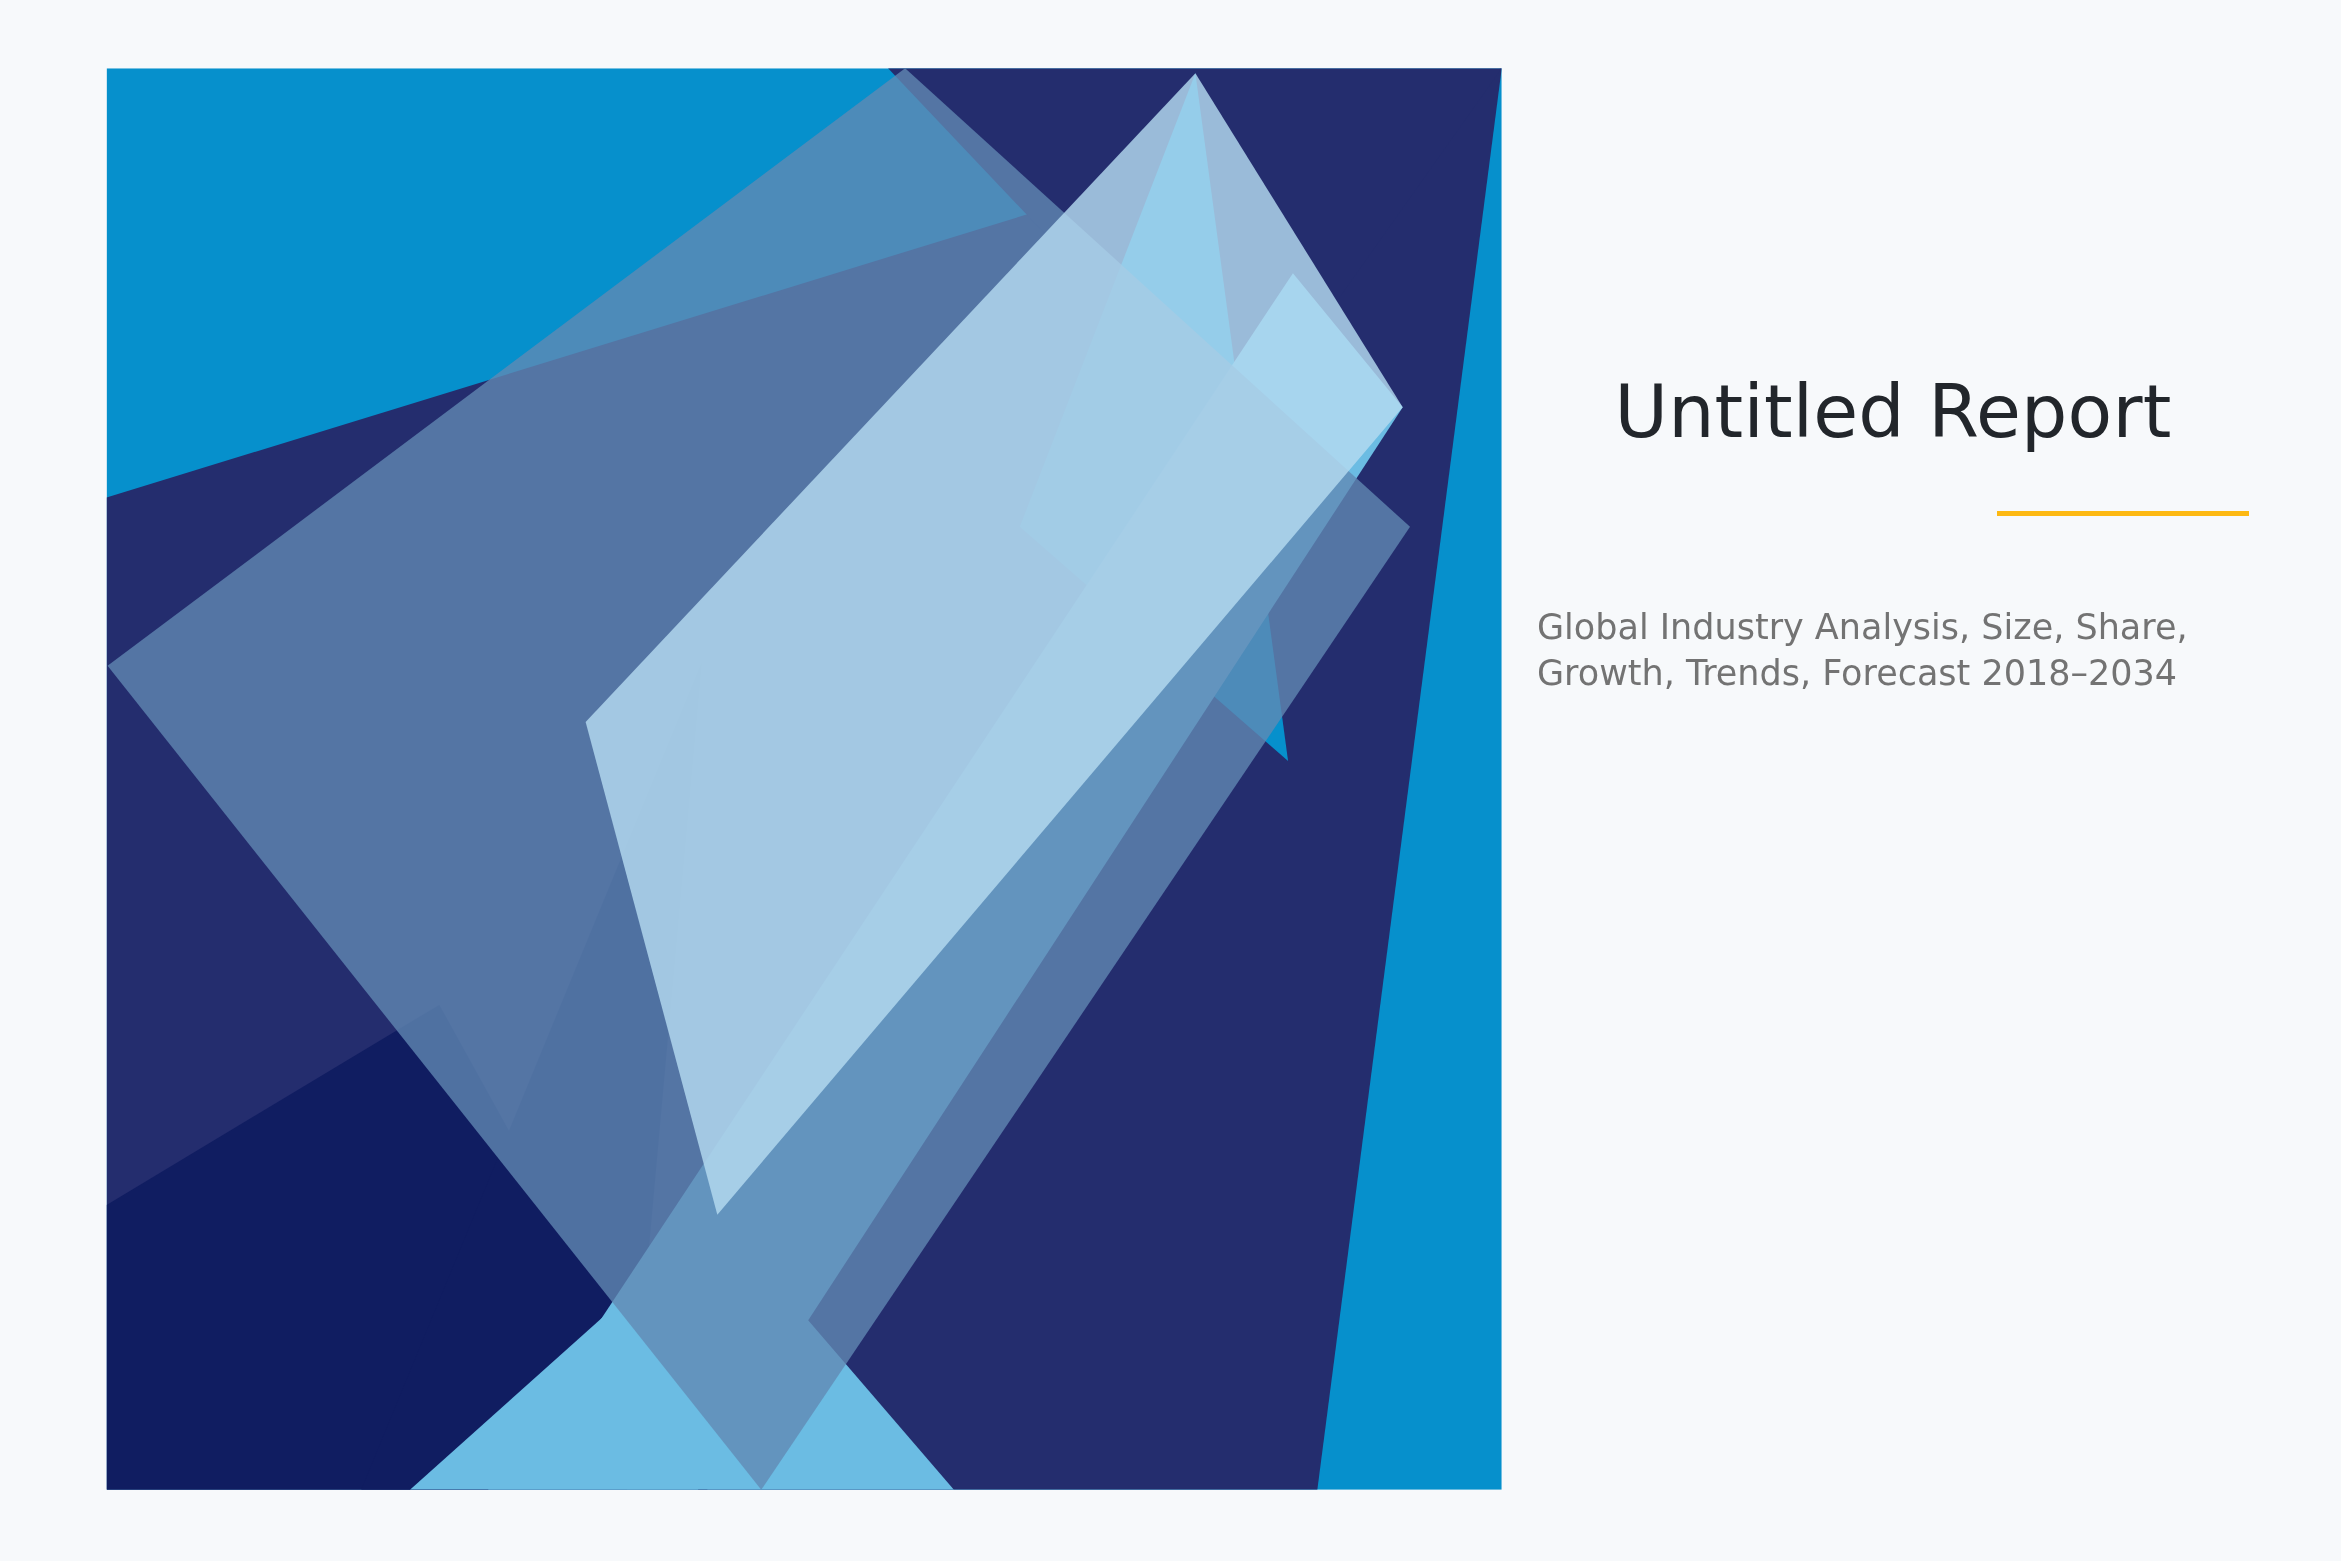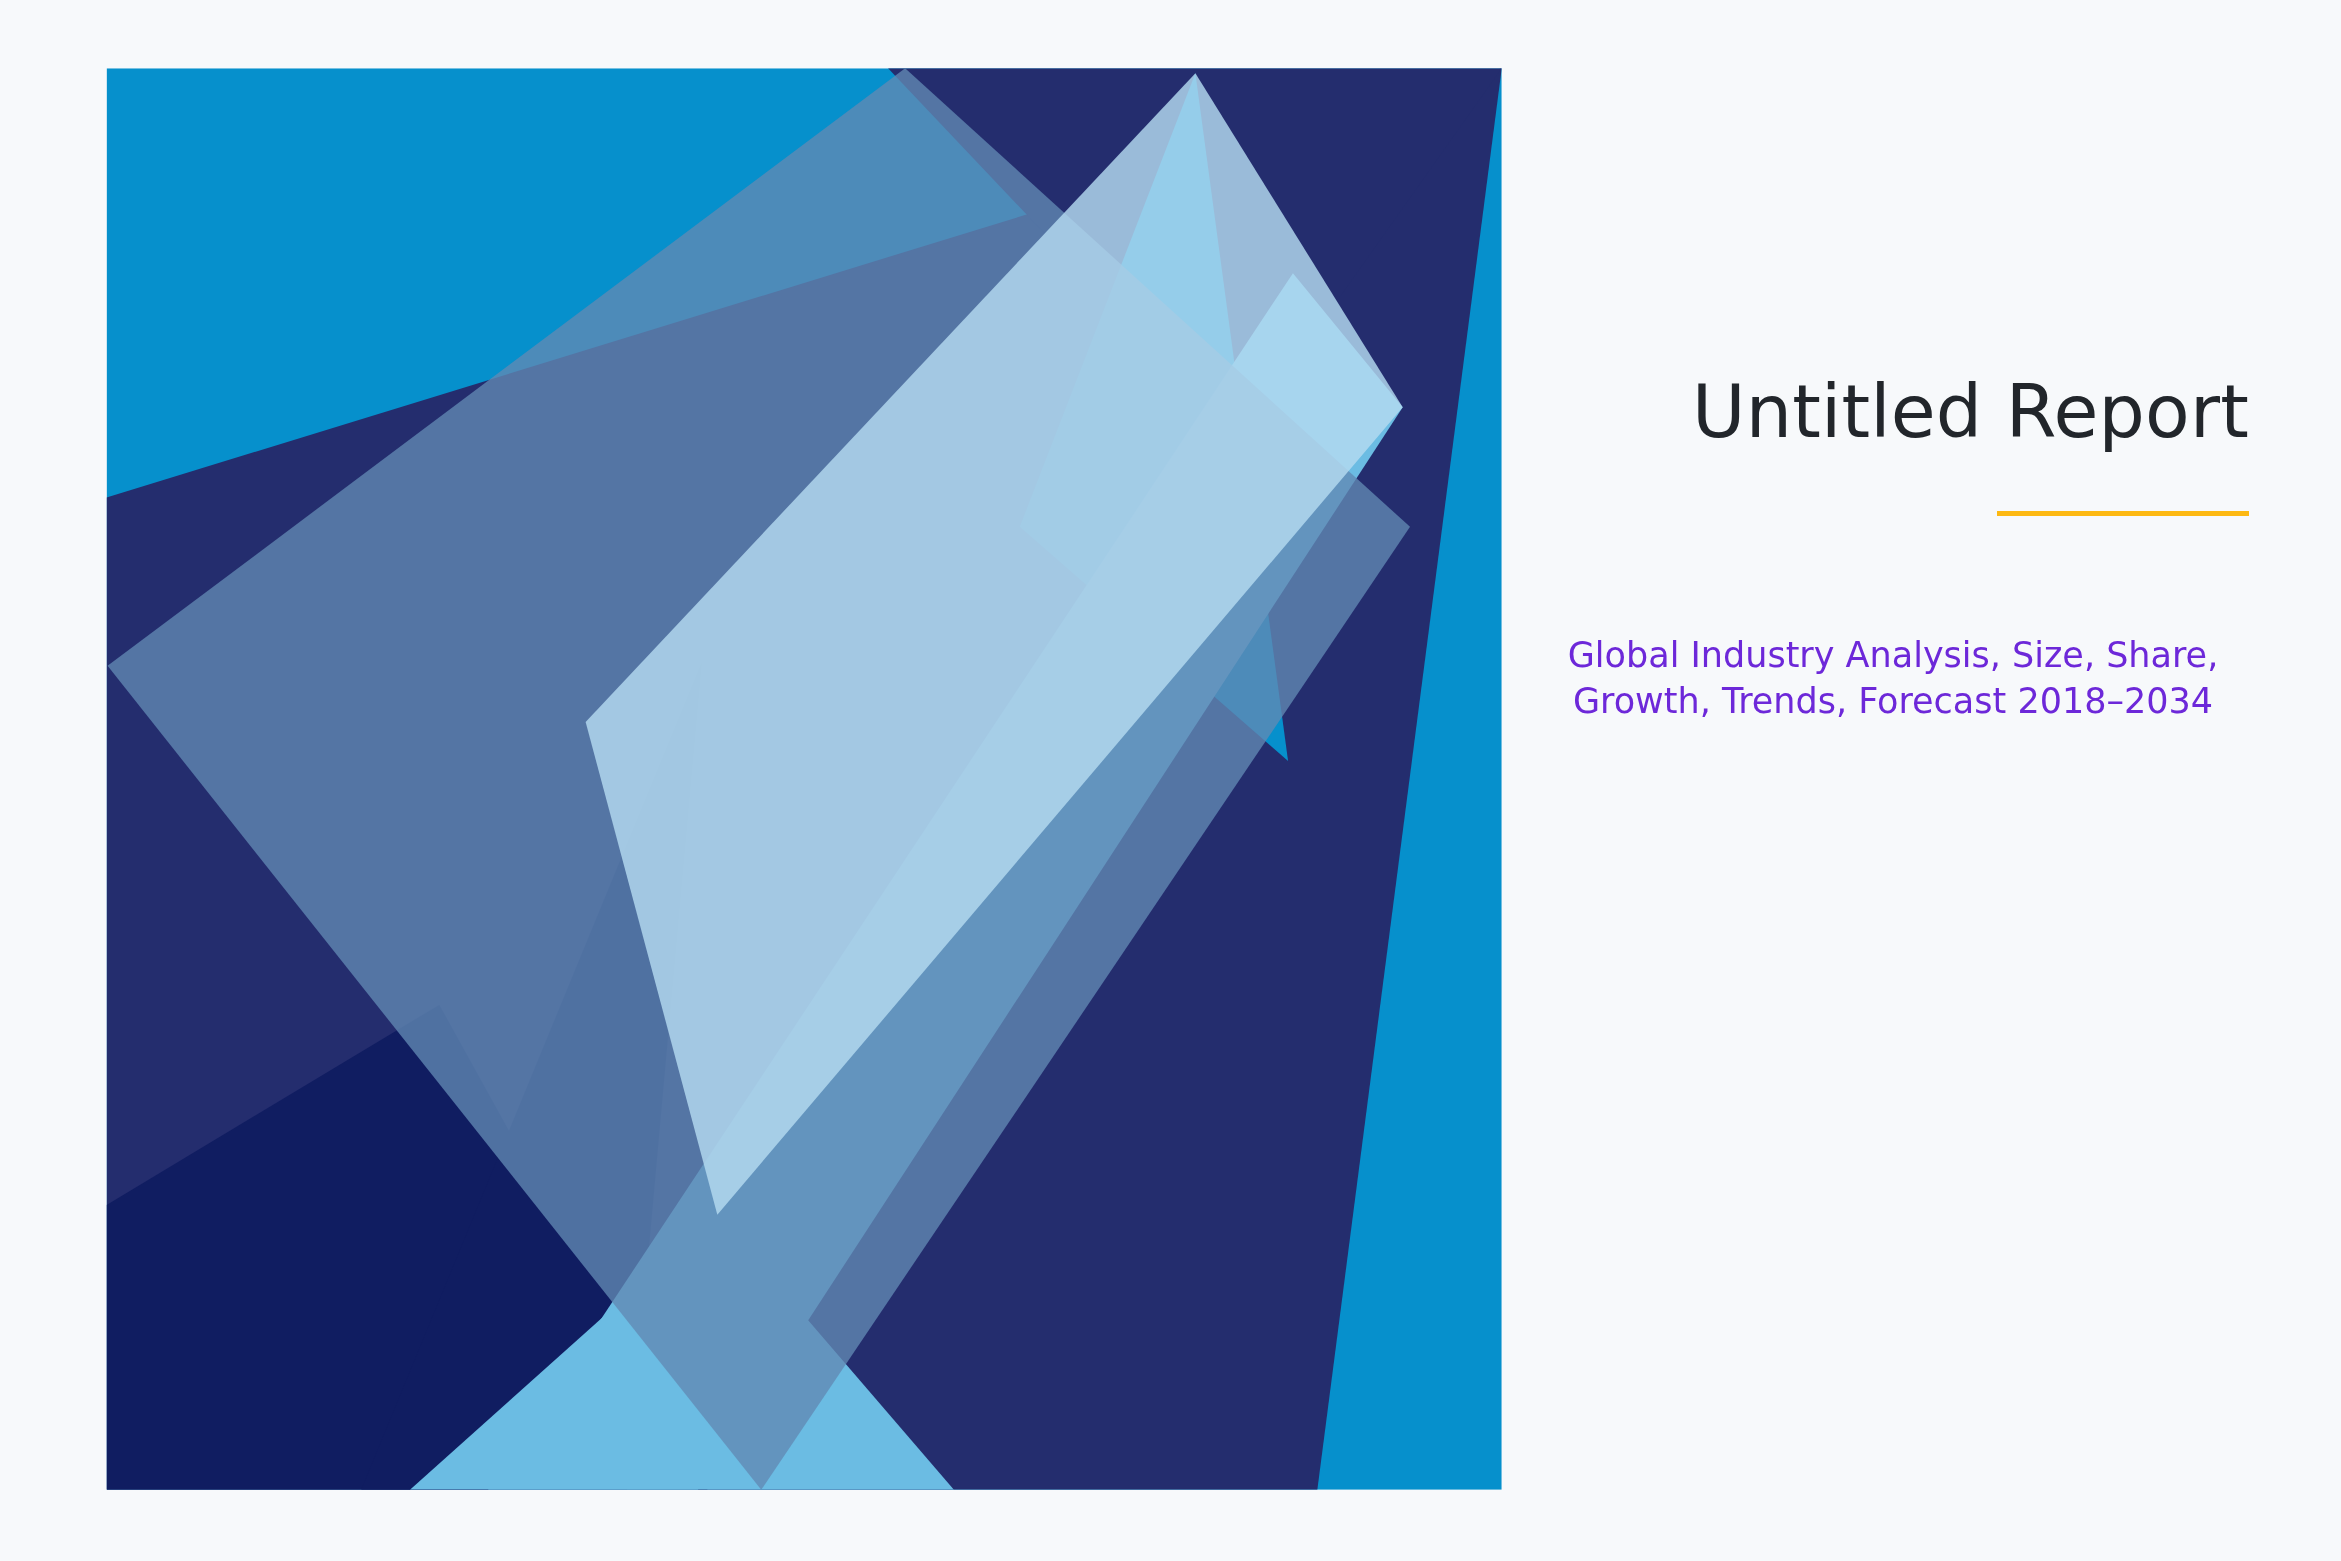--- a/index.html
+++ b/index.html
@@ -41,35 +41,36 @@
     text-align: right;
   }
   .report-title {
     font-size: 73px;
     line-height: 1.12;
     font-weight: 400;
     color: #22262b;
     letter-spacing: 0.2px;
     margin: 0;
     white-space: nowrap;
+    text-align: center;
   }
   .accent-rule {
     margin-top: 58px;
     margin-left: auto;
     width: 252px;
     height: 5.4px;
     background: #fdb913;
   }
   .report-subtitle {
-    margin-top: 117px;
+    margin-top: 89px;
     font-size: 35px;
     line-height: 1.30;
     font-weight: 400;
-    color: #6d28d9;
-    text-align: center;
+    color: #737373;
+    text-align: left;
   }
   .report-subtitle .sub-line {
     display: block;
     white-space: nowrap;
   }
 </style>
 </head>
 <body>
 
 <div class="page">

